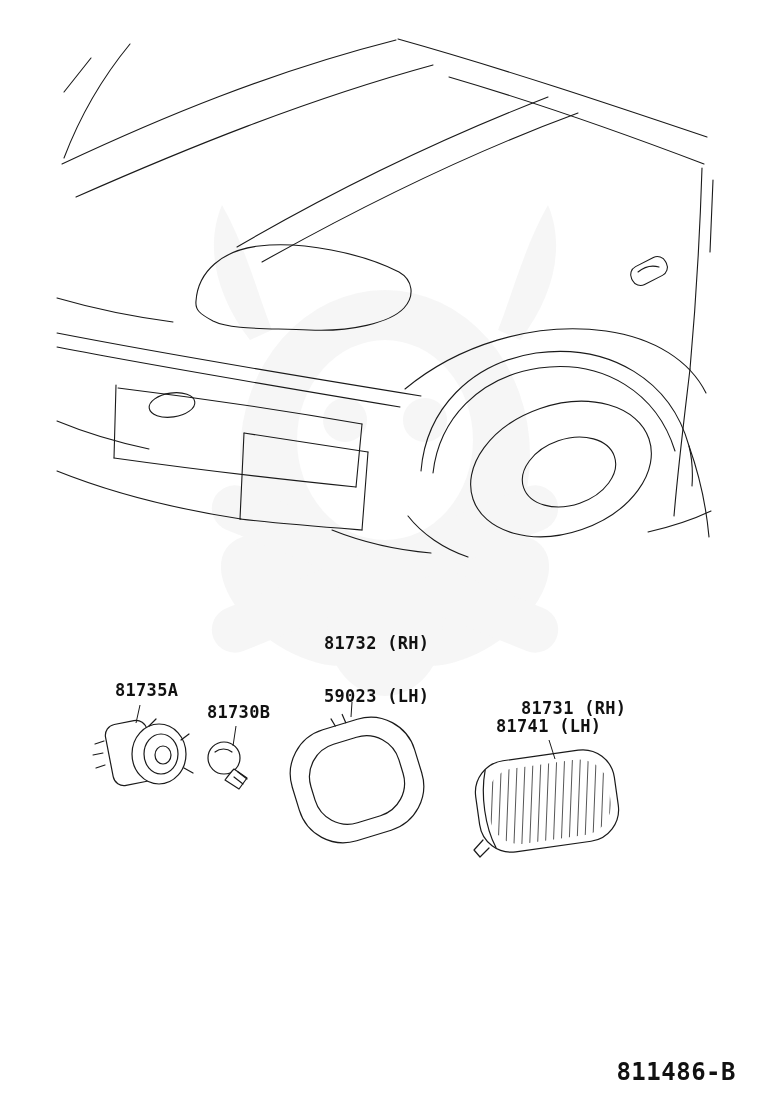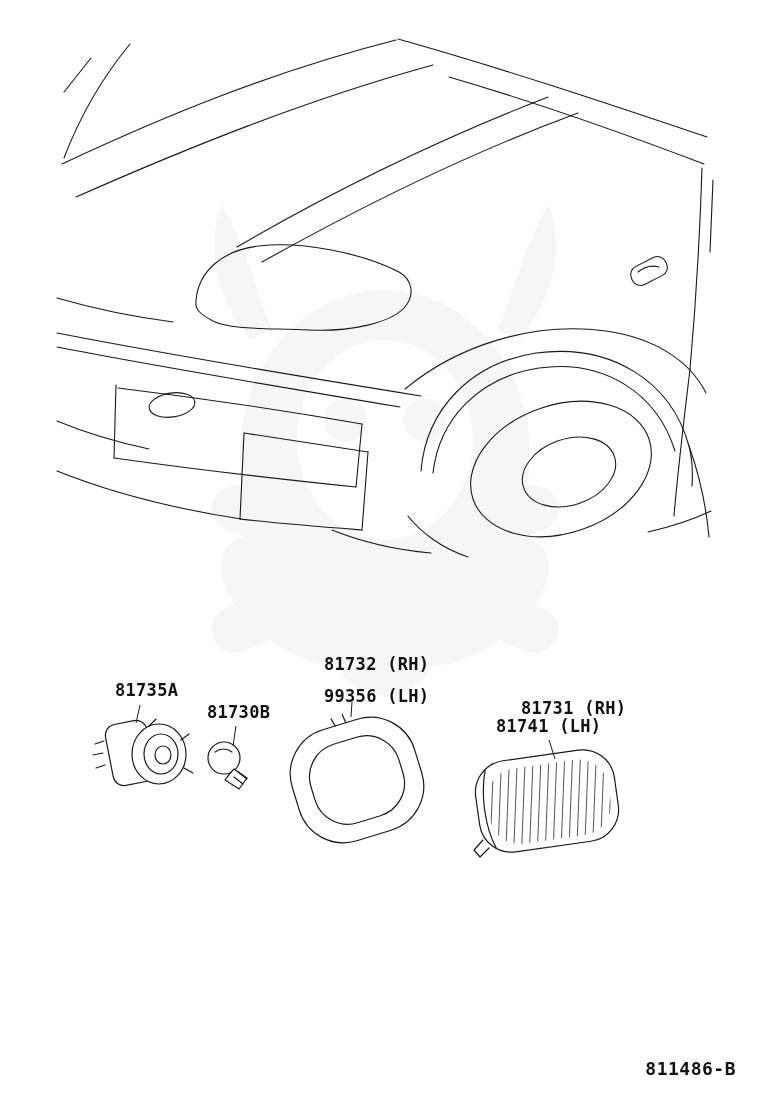--- a/index.html
+++ b/index.html
@@ -19,21 +19,21 @@
     line-height: 18px;
     color: #111111;
     letter-spacing: 0.3px;
     white-space: pre;
   }
   .doc-number {
     position: absolute;
     right: 24px;
     top: 1058px;
     font-weight: bold;
-    font-size: 18px;
+    font-size: 24px;
     color: #111111;
     letter-spacing: 0.5px;
   }
 </style>
 </head>
 <body>
 
 <div class="canvas">
 
   <svg class="diagram" width="760" height="1112" viewBox="0 0 760 1112">
@@ -155,20 +155,20 @@
       <path d="M 236,726 L 233,746"></path>
       <path d="M 352,702 L 351,717"></path>
       <path d="M 549,740 L 555,759"></path>
     </g>
   </svg>
 
   <div class="part-label" style="left:115px; top:681px;">81735A</div>
 
   <div class="part-label" style="left:207px; top:703px;">81730B</div>
 
-  <div class="part-label" style="left:324px; top:655px;">81732 (RH)</div>
-  <div class="part-label" style="left:324px; top:687px;">99356 (LH)</div>
+  <div class="part-label" style="left:324px; top:634px;">81732 (RH)</div>
+  <div class="part-label" style="left:324px; top:687px;">59023 (LH)</div>
 
   <div class="part-label" style="left:510px; top:699px;margin-left:11px;">81731 (RH)</div>
   <div class="part-label" style="left:496px; top:717px;">81741 (LH)</div>
 
   <div class="doc-number">811486-B</div>
 </div>
 
 </body></html>

